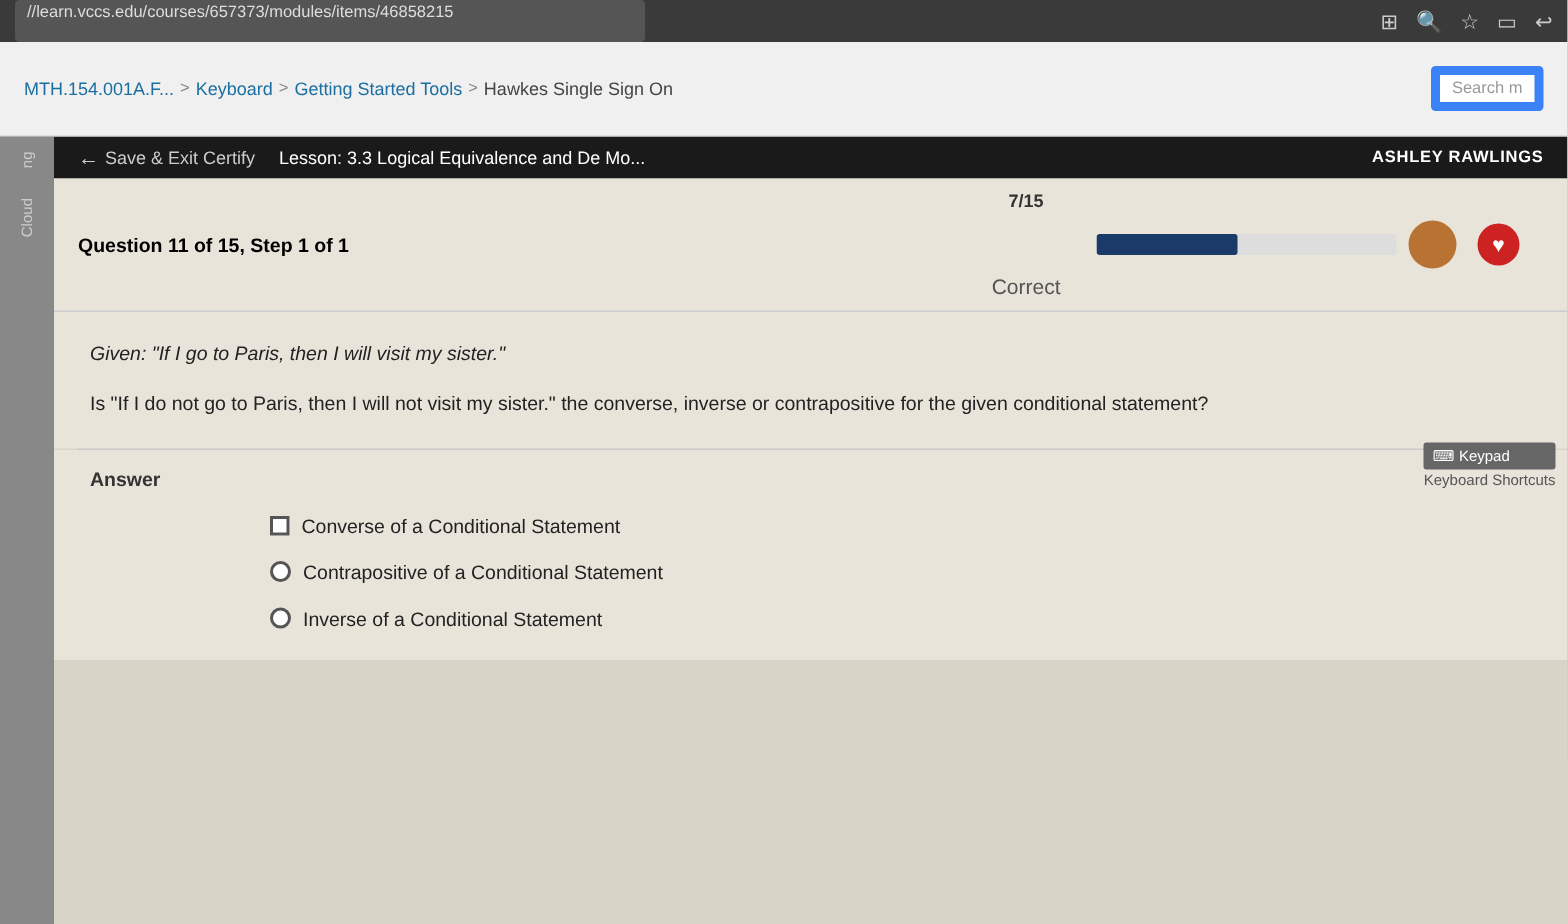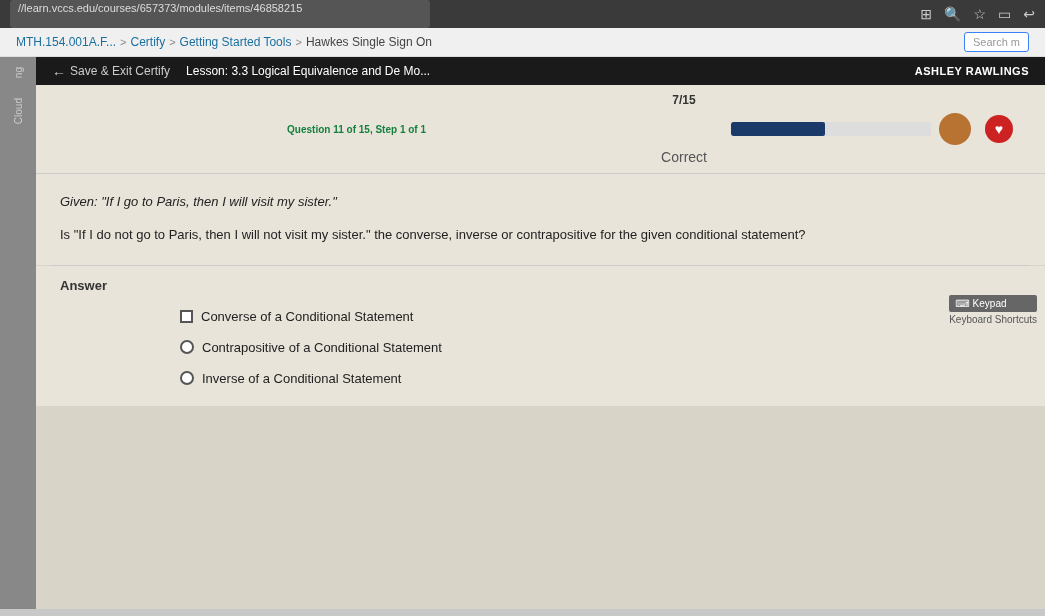--- a/index.html
+++ b/index.html
@@ -37,41 +37,41 @@
     }
     .browser-icon {
       color: #ccc;
       font-size: 14px;
       cursor: pointer;
     }
 
     
     .breadcrumb-bar {
       background: #f0f0f0;
-      padding: 4px 16px;
+      padding: 16px 16px;
       font-size: 12px;
       color: #444;
       display: flex;
       align-items: center;
       gap: 4px;
       border-bottom: 1px solid #ddd;
     }
     .breadcrumb-link {
       color: #1a6fa0;
       cursor: pointer;
       text-decoration: none;
     }
     .breadcrumb-sep {
       color: #888;
       font-size: 11px;
     }
     .search-box {
       margin-left: auto;
       background: #fff;
-      border: 1px solid #3b82f6;
+      border: 6px solid #3b82f6;
       padding: 3px 8px;
       font-size: 11px;
       border-radius: 3px;
       color: #999;
     }
 
     
     .main-wrapper {
       display: flex;
       height: calc(616px - 28px - 36px);
@@ -136,25 +136,24 @@
 
     
     .question-header {
       background: #e8e4da;
       padding: 8px 16px;
       display: flex;
       align-items: center;
       border-bottom: 1px solid #ccc;
     }
     .question-info {
-      font-size: 10px;
+      font-size: 13px;
       font-weight: bold;
-      color: #15803d;
+      color: #000000;
       flex: 1;
-      text-align: center;
     }
     .score-area {
       display: flex;
       flex-direction: column;
       align-items: flex-end;
       gap: 2px;
       margin-right: 16px;
     }
     .score-fraction {
       font-size: 12px;
@@ -304,21 +303,21 @@
     <span class="browser-icon">🔍</span>
     <span class="browser-icon">☆</span>
     <span class="browser-icon">▭</span>
     <span class="browser-icon">↩</span>
   </div>
 </div>
 
 <div class="breadcrumb-bar">
   <span class="breadcrumb-link">MTH.154.001A.F...</span>
   <span class="breadcrumb-sep">&gt;</span>
-  <span class="breadcrumb-link">Certify</span>
+  <span class="breadcrumb-link">Keyboard</span>
   <span class="breadcrumb-sep">&gt;</span>
   <span class="breadcrumb-link">Getting Started Tools</span>
   <span class="breadcrumb-sep">&gt;</span>
   <span>Hawkes Single Sign On</span>
   <div class="search-box">Search m</div>
 </div>
 
 <div class="main-wrapper">
 
   <div class="left-sidebar">

